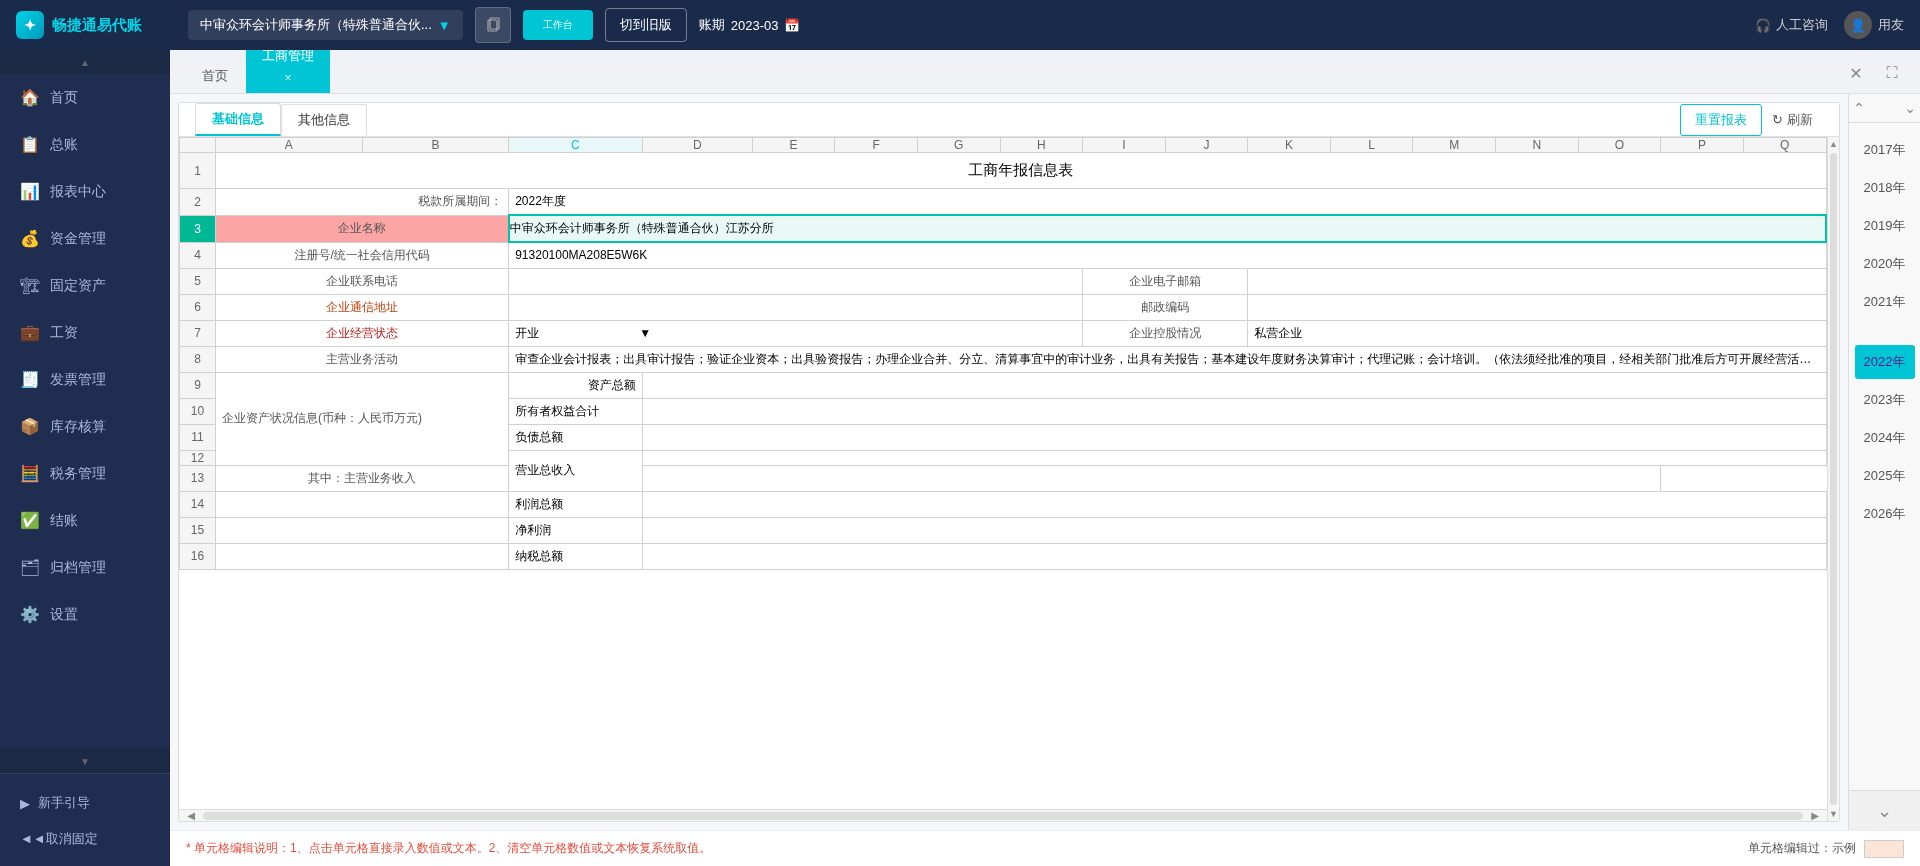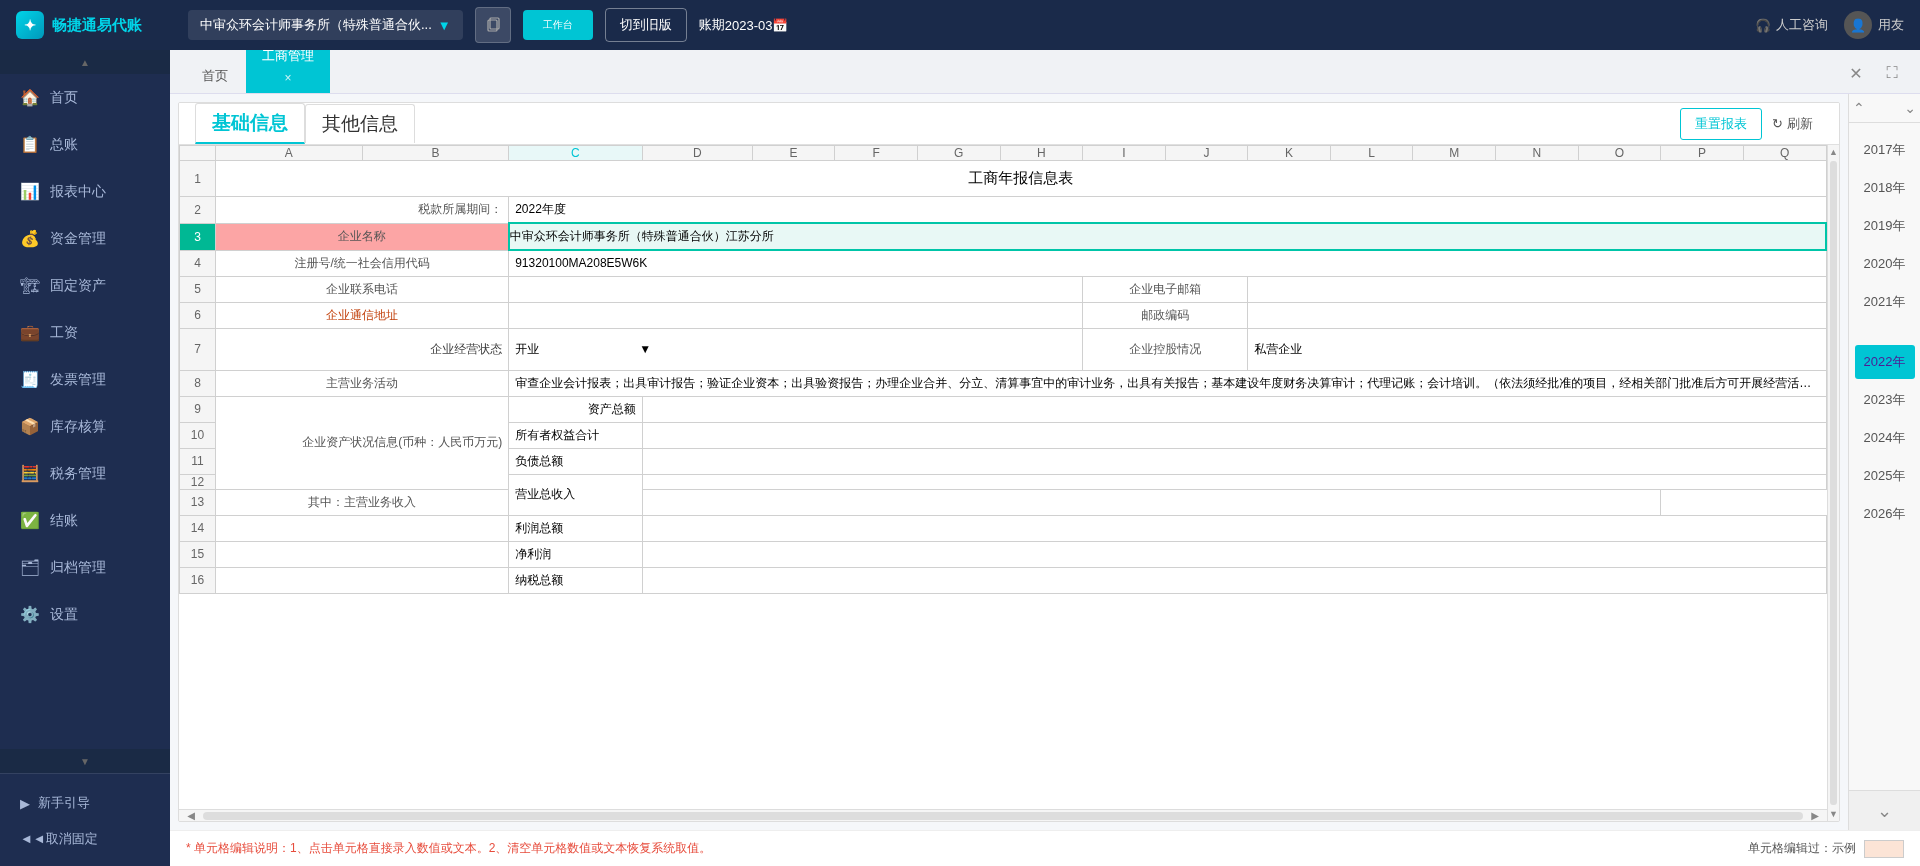--- a/index.html
+++ b/index.html
@@ -7,21 +7,21 @@
 
     
     .topbar { height: 50px; background: #1a2a4a; display: flex; align-items: center; padding: 0 16px; gap: 12px; flex-shrink: 0; }
     .topbar-logo { display: flex; align-items: center; gap: 8px; color: #00d4e8; font-size: 15px; font-weight: bold; width: 160px; }
     .topbar-logo-icon { width: 28px; height: 28px; background: linear-gradient(135deg, #00d4e8, #0099bb); border-radius: 6px; display: flex; align-items: center; justify-content: center; color: white; font-size: 14px; }
     .company-selector { display: flex; align-items: center; gap: 6px; background: rgba(255,255,255,0.1); border-radius: 4px; padding: 6px 12px; color: white; font-size: 13px; cursor: pointer; }
     .company-selector .arrow { color: #00d4e8; }
     .topbar-copy-btn { width: 36px; height: 36px; background: rgba(255,255,255,0.15); border-radius: 4px; display: flex; align-items: center; justify-content: center; color: #ccc; cursor: pointer; border: 1px solid rgba(255,255,255,0.2); }
     .workbench-btn { background: #00c5d4; color: white; border: none; border-radius: 4px; padding: 8px 20px; font-size: 10px; cursor: pointer; }
     .old-version-btn { background: transparent; color: white; border: 1px solid rgba(255,255,255,0.4); border-radius: 4px; padding: 7px 14px; font-size: 13px; cursor: pointer; }
-    .period-display { color: white; font-size: 13px; display: flex; align-items: center; }
+    .period-display { color: white; font-size: 13px; display: flex; align-items: center; gap: 6px; }
     .period-icon { color: #00d4e8; cursor: pointer; }
     .topbar-right { margin-left: auto; display: flex; align-items: center; gap: 16px; color: #ccc; font-size: 13px; }
     .topbar-right .consult { display: flex; align-items: center; gap: 4px; cursor: pointer; }
     .topbar-right .user { display: flex; align-items: center; gap: 6px; cursor: pointer; }
     .user-avatar { width: 28px; height: 28px; background: #555; border-radius: 50%; display: flex; align-items: center; justify-content: center; color: #ccc; }
 
     
     .main-layout { display: flex; flex: 1; overflow: hidden; }
 
     
@@ -44,21 +44,21 @@
     .tab.active { background: #00c5d4; color: white; flex-direction: column; }
     .tab-close { color: rgba(255,255,255,0.8); font-size: 12px; cursor: pointer; }
     .window-controls { margin-left: auto; display: flex; align-items: center; gap: 12px; padding-bottom: 8px; }
     .win-btn { width: 24px; height: 24px; display: flex; align-items: center; justify-content: center; color: #888; cursor: pointer; font-size: 16px; }
 
     
     .page-content { flex: 1; display: flex; overflow: hidden; }
 
     
     .spreadsheet-container { flex: 1; display: flex; flex-direction: column; overflow: hidden; background: white; margin: 8px; border: 1px solid #ddd; border-radius: 2px; }
-    .sheet-tab { padding: 6px 16px; border: 1px solid #ddd; border-bottom: none; cursor: pointer; font-size: 19px; color: #333; background: white; border-radius: 3px 3px 0 0; }
+    .sheet-tab { padding: 6px 16px; border: 1px solid #ddd; border-bottom: none; cursor: pointer; font-size: 13px; color: #333; background: white; border-radius: 3px 3px 0 0; }
     .sheet-tab.active { border-bottom: 2px solid #00c5d4; color: #00c5d4; font-weight: bold; background: white; }
     .sheet-tab-bar { display: flex; align-items: center; gap: 0; padding: 0 16px; border-bottom: 1px solid #e0e0e0; background: white; flex-shrink: 0; }
     .reset-btn { margin-left: auto; border: 1px solid #00c5d4; color: #00c5d4; background: white; padding: 6px 14px; border-radius: 3px; cursor: pointer; font-size: 13px; }
     .refresh-btn { border: none; background: transparent; color: #555; padding: 6px 10px; cursor: pointer; font-size: 13px; display: flex; align-items: center; gap: 4px; }
 
     
     .spreadsheet-wrapper { flex: 1; overflow: auto; position: relative; }
     .spreadsheet { border-collapse: collapse; font-size: 12px; min-width: 100%; }
     .spreadsheet th, .spreadsheet td { border: 1px solid #d0d0d0; padding: 0; min-height: 24px; }
     .row-header { background: #f5f5f5; text-align: center; color: #666; font-weight: normal; width: 36px; min-width: 36px; font-size: 12px; padding: 4px 2px; }
@@ -290,35 +290,35 @@
                   <tr>
                     <td class="row-header">6</td>
                     <td colspan="2" style="text-align:center;color:#c2410c;padding:4px 6px;">企业通信地址</td>
                     <td colspan="6" style="padding:4px 6px;"></td>
                     <td colspan="2" style="text-align:center;color:#555;padding:4px 6px;">邮政编码</td>
                     <td colspan="7" style="padding:4px 6px;"></td>
                   </tr>
 
                   <tr>
                     <td class="row-header">7</td>
-                    <td colspan="2" style="text-align:right;color:#404040;padding:12px 6px;">企业经营状态</td>
+                    <td colspan="2" style="text-align:center;color:#b91c1c;padding:4px 6px;">企业经营状态</td>
                     <td colspan="6" style="padding:4px 6px;position:relative;">开业&nbsp;&nbsp;&nbsp;&nbsp;&nbsp;&nbsp;&nbsp;&nbsp;&nbsp;&nbsp;&nbsp;&nbsp;&nbsp;&nbsp;&nbsp;&nbsp;&nbsp;&nbsp;&nbsp;&nbsp;&nbsp;&nbsp;&nbsp;&nbsp;&nbsp;&nbsp;&nbsp;&nbsp;&nbsp;&nbsp;▼</td>
                     <td colspan="2" style="text-align:center;color:#555;padding:4px 6px;">企业控股情况</td>
                     <td colspan="7" style="padding:4px 6px;">私营企业</td>
                   </tr>
 
                   <tr>
                     <td class="row-header">8</td>
                     <td colspan="2" style="text-align:center;color:#555;padding:4px 6px;">主营业务活动</td>
                     <td colspan="15" style="padding:4px 6px;font-size:12px;overflow:hidden;white-space:nowrap;text-overflow:ellipsis;max-width:800px;">审查企业会计报表；出具审计报告；验证企业资本；出具验资报告；办理企业合并、分立、清算事宜中的审计业务，出具有关报告；基本建设年度财务决算审计；代理记账；会计培训。（依法须经批准的项目，经相关部门批准后方可开展经营活动）</td>
                   </tr>
 
                   <tr>
                     <td class="row-header">9</td>
-                    <td colspan="2" rowspan="4" style="text-align:right;color:#555;padding:4px 6px;vertical-align:middle;">企业资产状况信息(币种：人民币万元)</td>
+                    <td colspan="2" rowspan="4" style="text-align:left;color:#555;padding:4px 6px;vertical-align:middle;">企业资产状况信息(币种：人民币万元)</td>
                     <td colspan="1" style="padding:4px 6px;text-align:right;">资产总额</td>
                     <td colspan="14" style="padding:4px 6px;"></td>
                   </tr>
 
                   <tr>
                     <td class="row-header">10</td>
                     <td colspan="1" style="padding:4px 6px;">所有者权益合计</td>
                     <td colspan="14" style="padding:4px 6px;"></td>
                   </tr>
 

